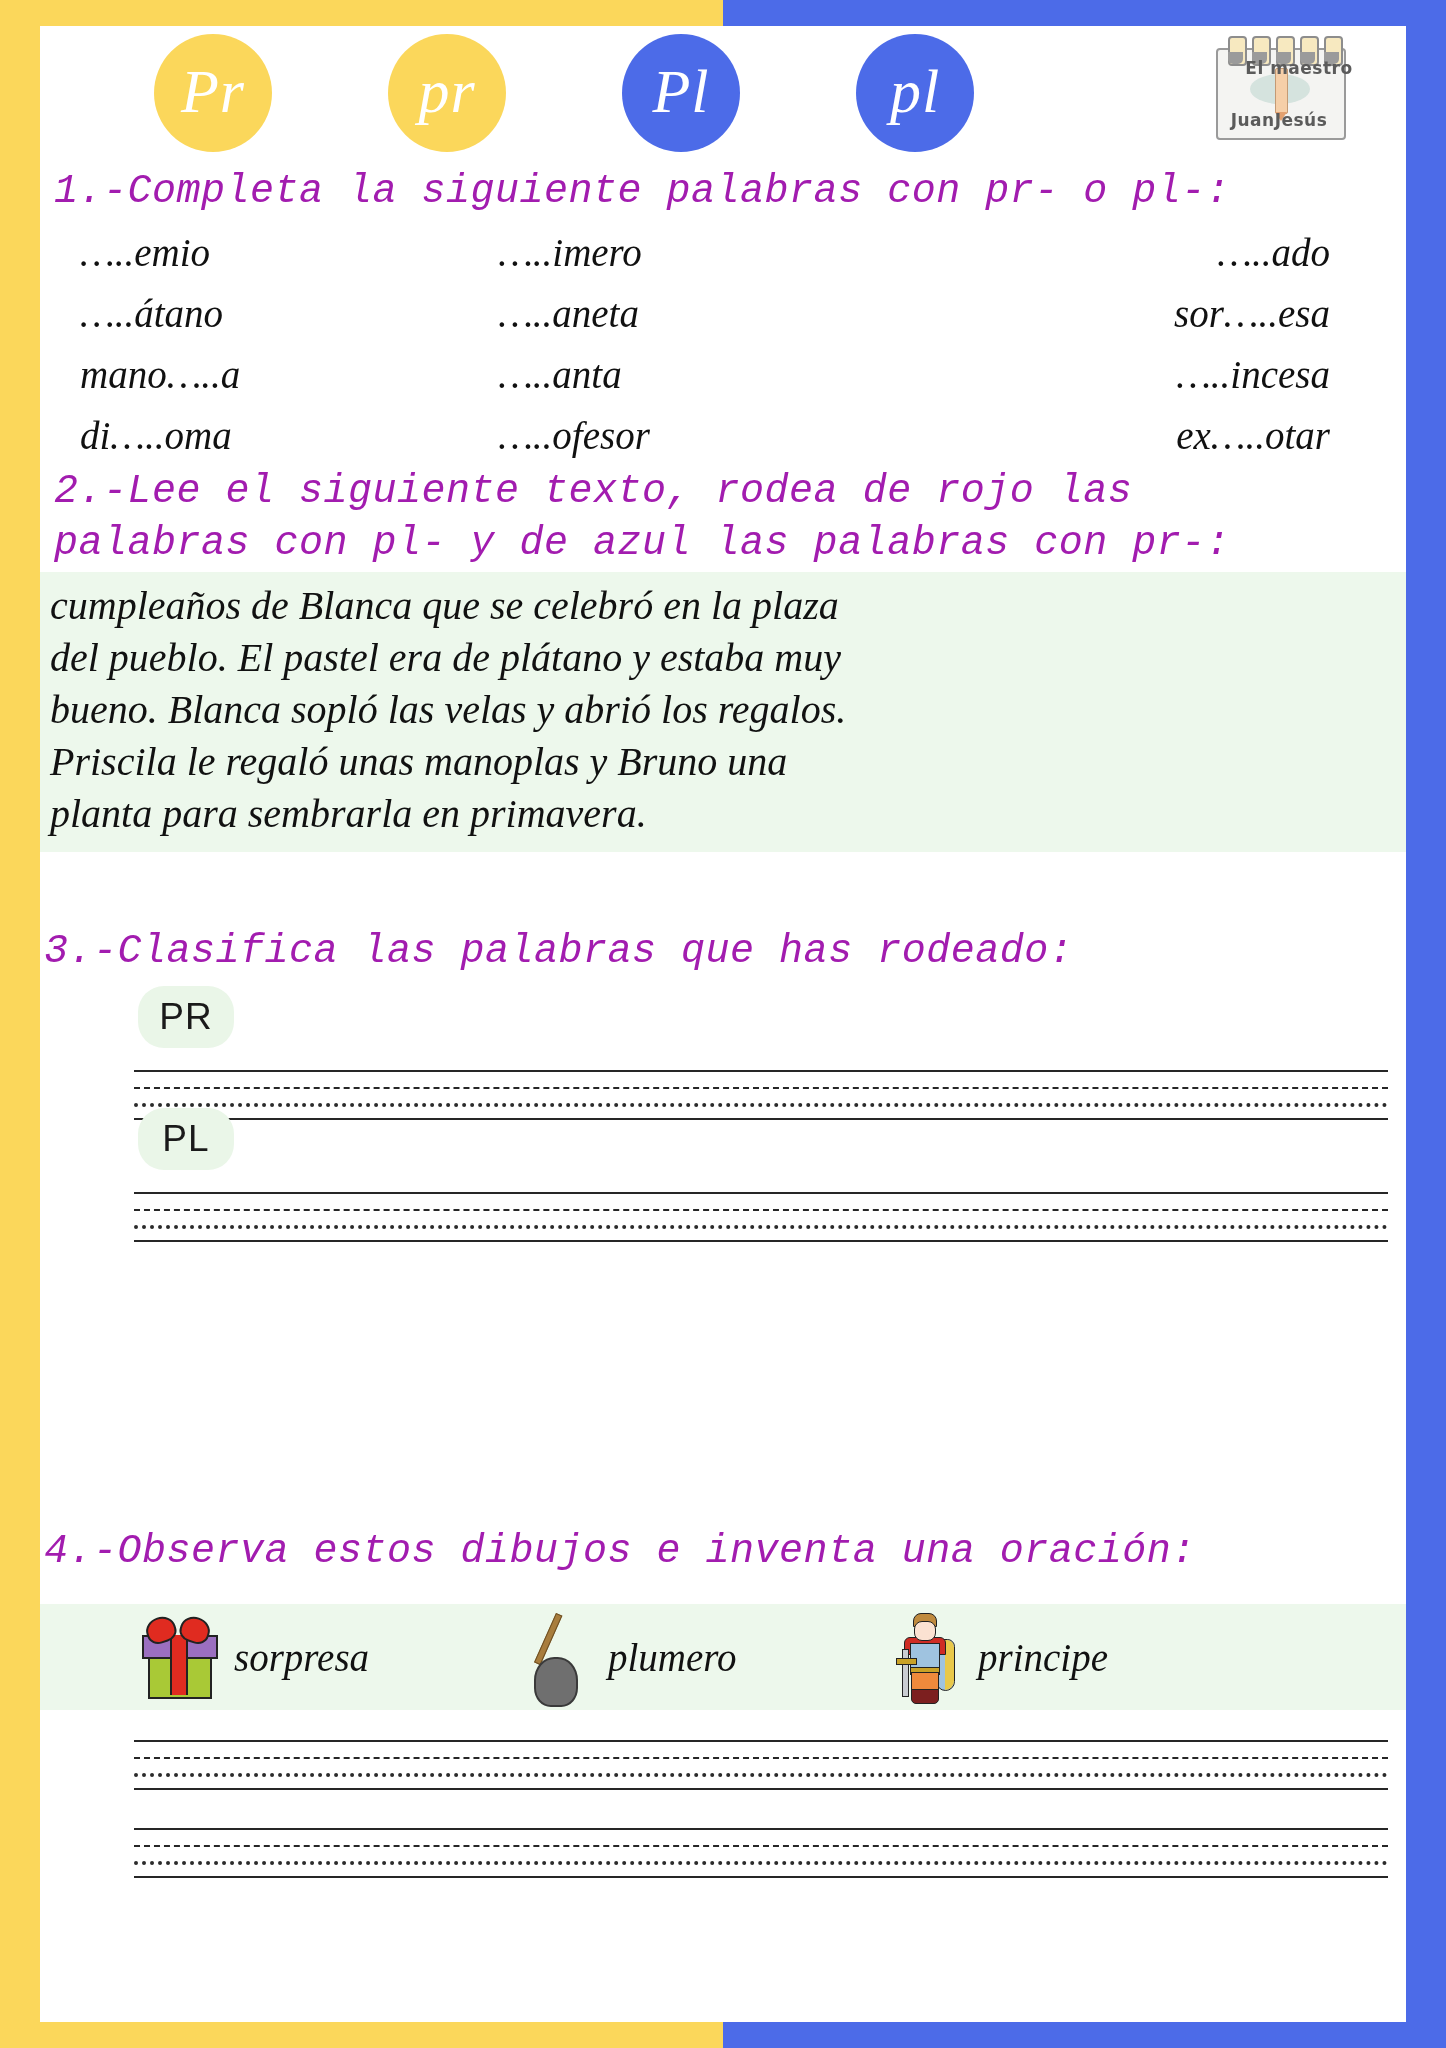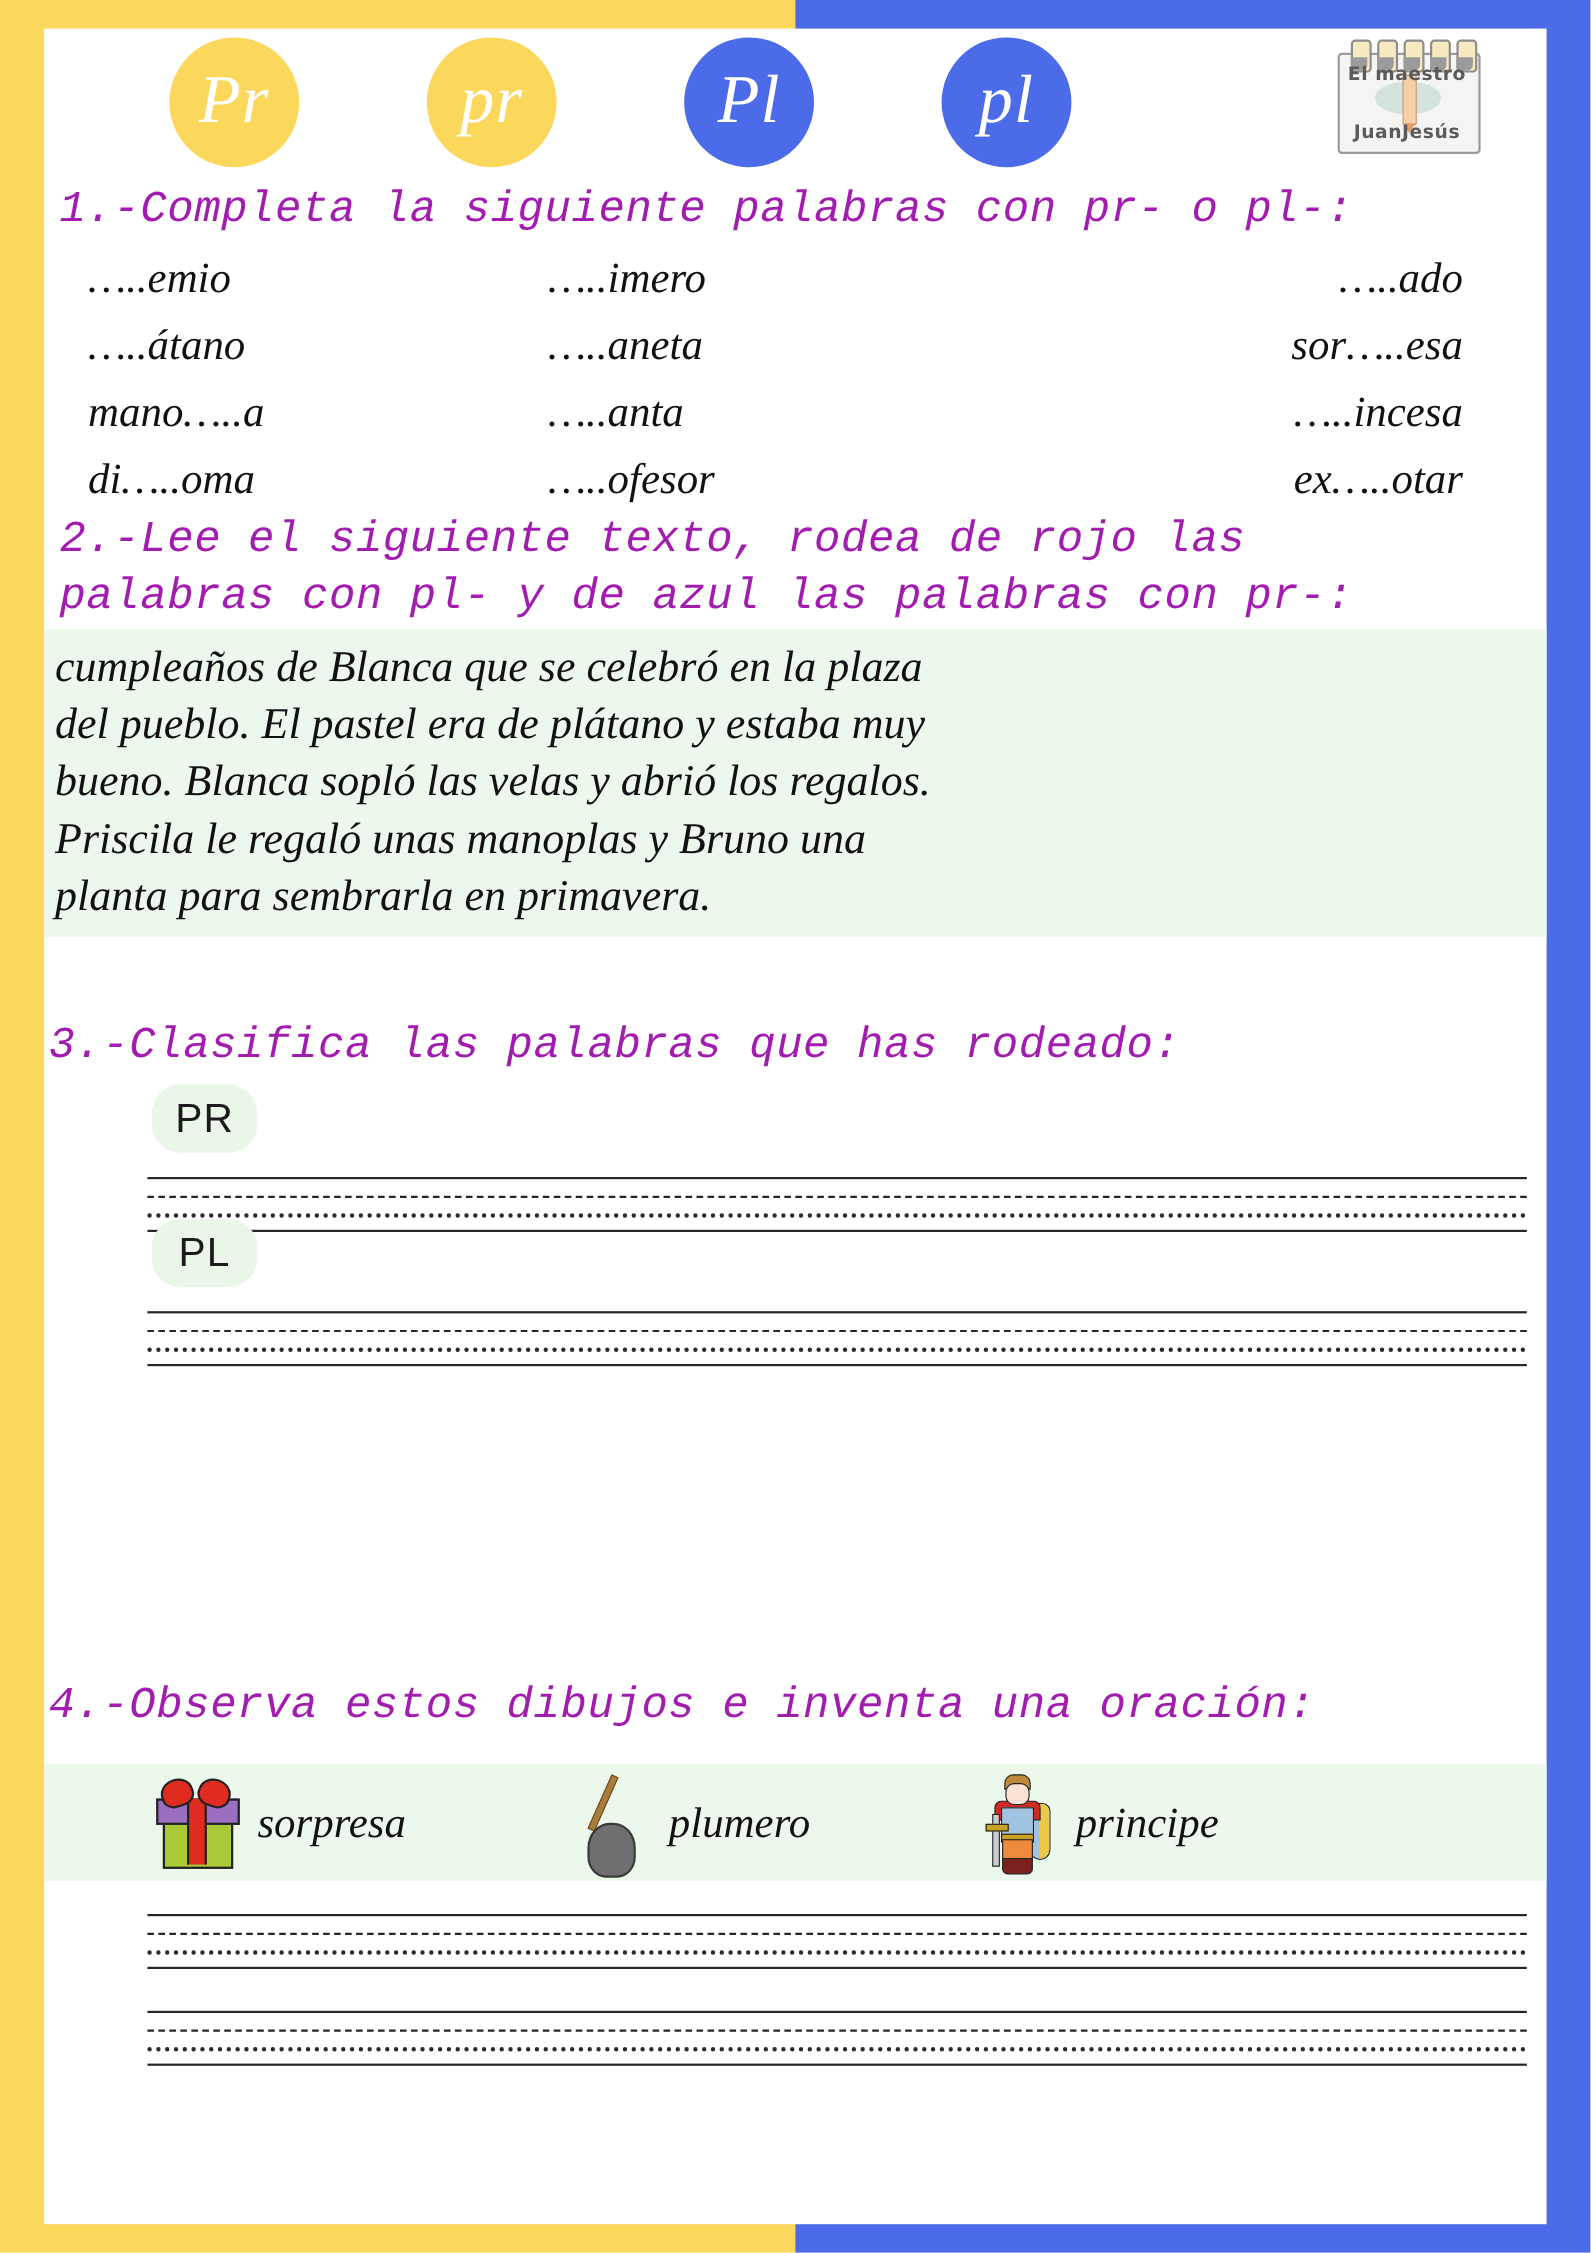--- a/index.html
+++ b/index.html
@@ -84,21 +84,21 @@
   #logo .pencil:after{
     content:"";position:absolute;left:-1px;top:43px;
     border-left:6px solid transparent;border-right:6px solid transparent;
     border-top:9px solid #e2a06f;
   }
   #logo .lt-top,#logo .lt-bot{
     position:absolute;width:126px;left:4px;text-align:center;
     font-family:"DejaVu Sans", sans-serif;
     font-weight:bold;color:#5b5b5b;white-space:nowrap;
   }
-  #logo .lt-top{top:28px;font-size:17px;letter-spacing:.5px;}
+  #logo .lt-top{top:28px;font-size:17px;letter-spacing:.5px;padding-left:20px;}
   #logo .lt-bot{top:80px;font-size:17px;letter-spacing:.5px;}
 
   .qtitle{
     position:absolute;
     font-family:Liberation Mono, monospace;
     font-style:italic;
     color:#a21caf;
     font-size:40px;
     line-height:52px;
     letter-spacing:.5px;

